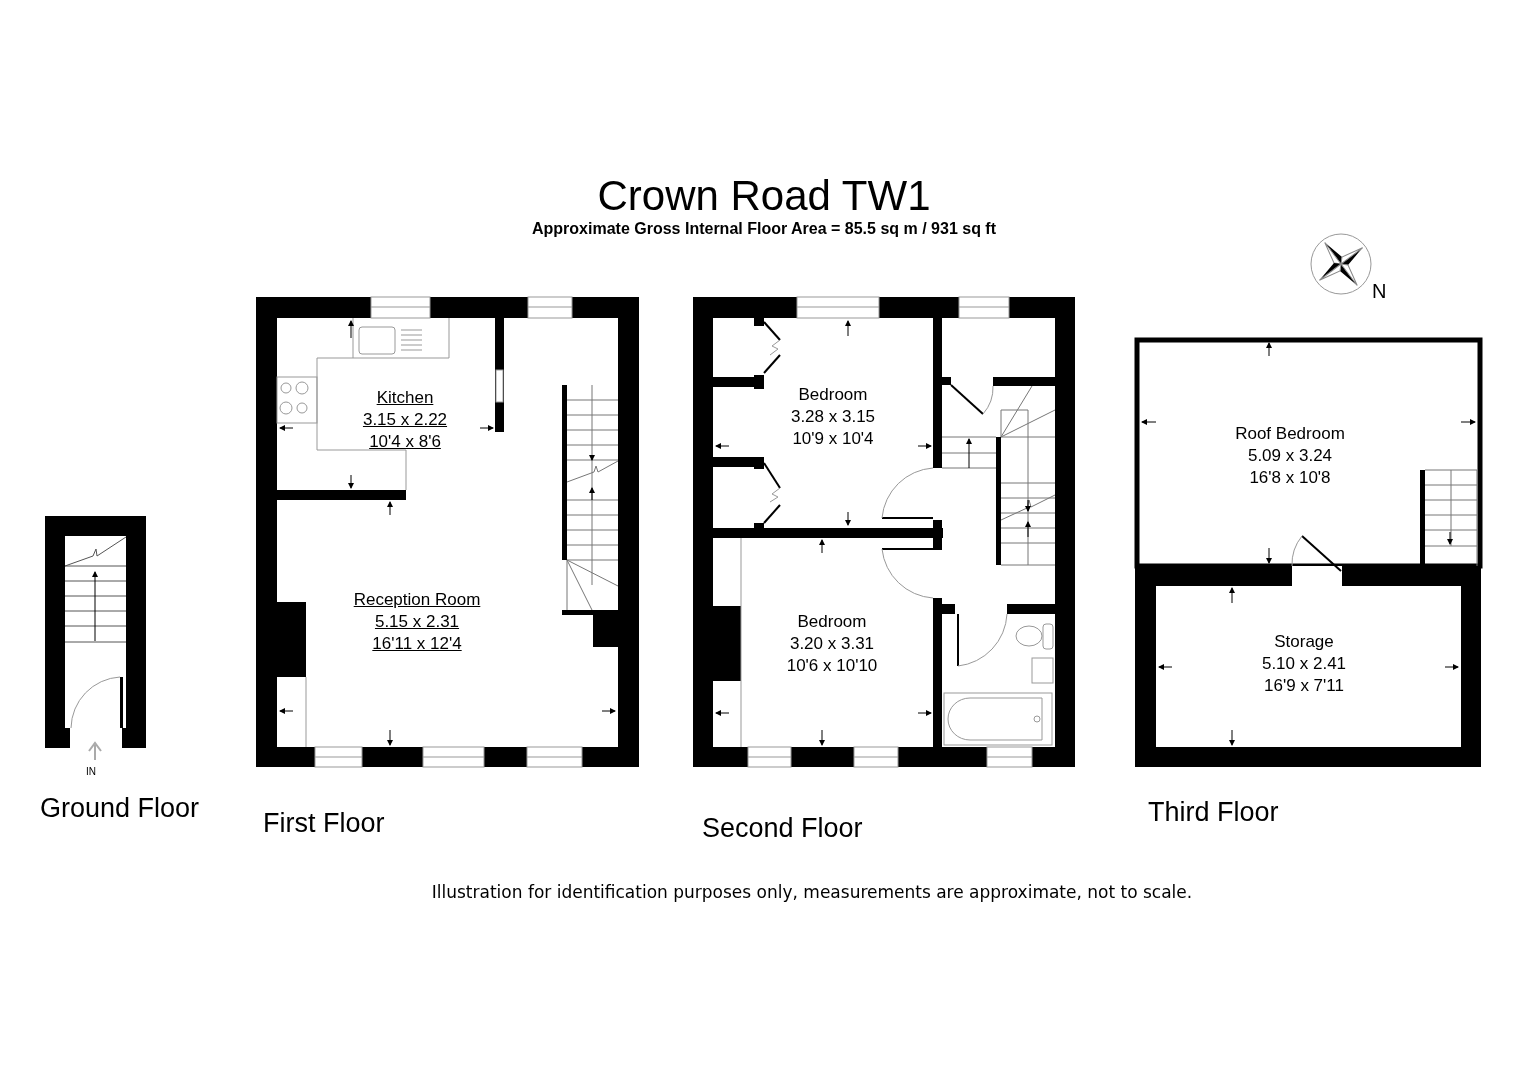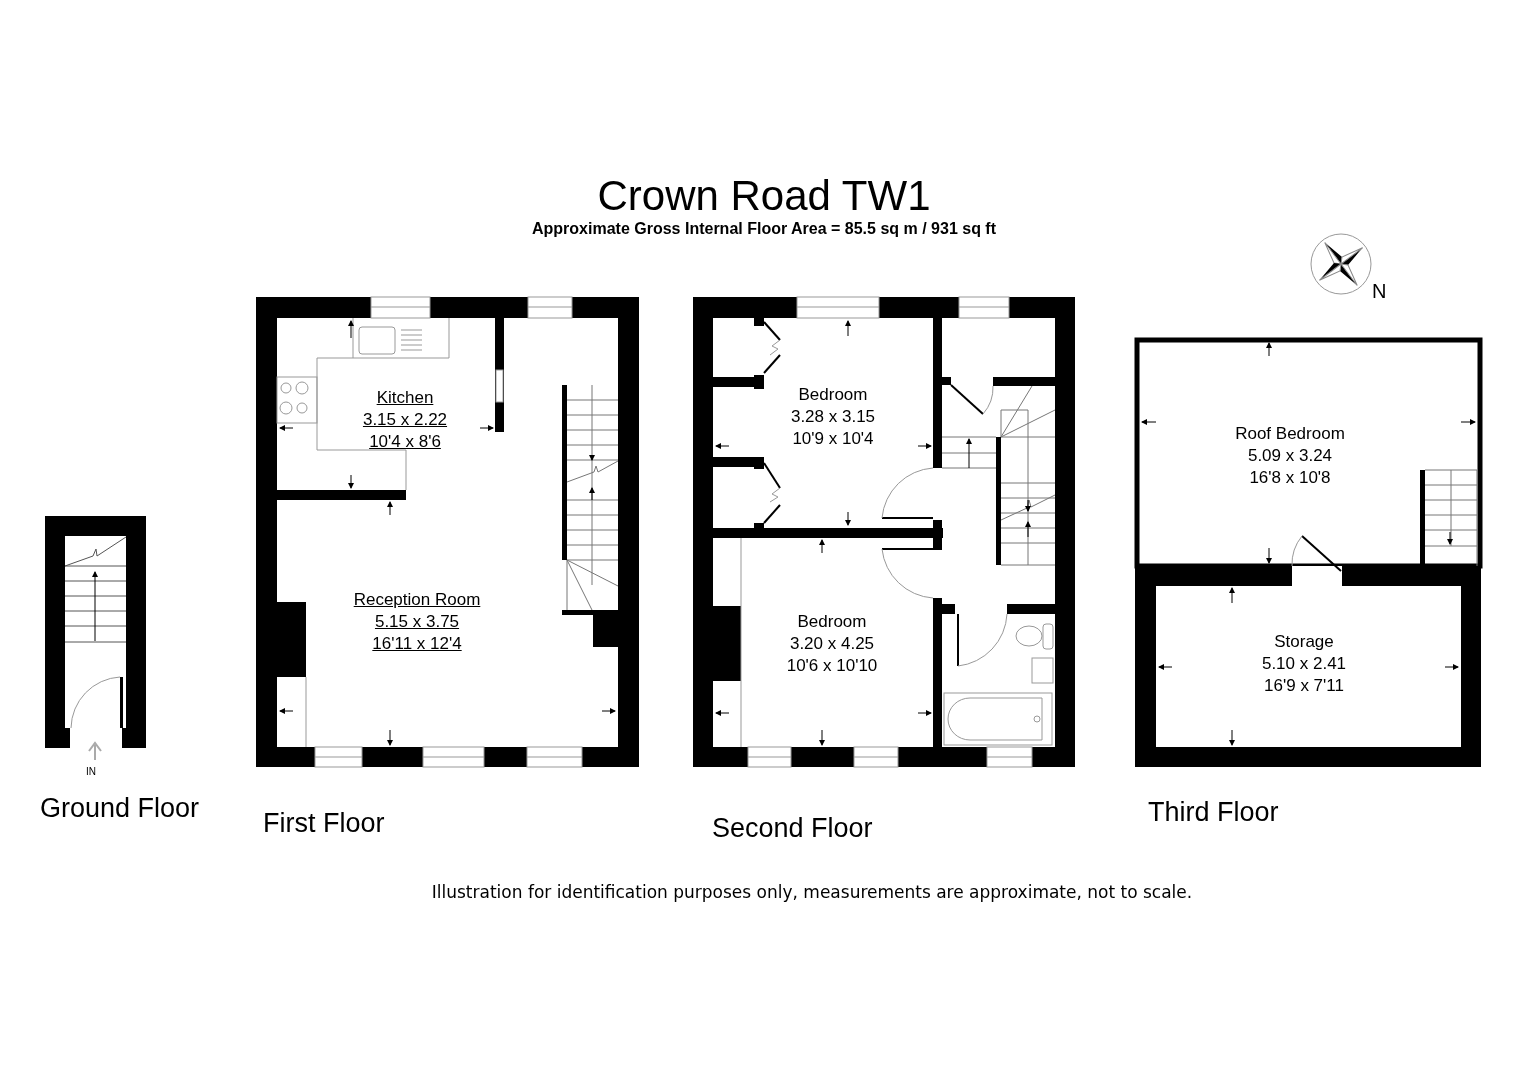--- a/index.html
+++ b/index.html
@@ -278,36 +278,36 @@
 <div class="abs in-label" style="left:86px; top:766px;">IN</div>
 <div class="abs floor-label" style="left:40px; top:793px;">Ground Floor</div>
 
 <div class="room-label" style="left:405px; top:387px;text-decoration:underline;">
   <div>Kitchen</div>
   <div>3.15 x 2.22</div>
   <div>10'4 x 8'6</div>
 </div>
 <div class="room-label" style="left:417px; top:589px;text-decoration:underline;">
   <div>Reception Room</div>
-  <div>5.15 x 3.75</div>
+  <div>5.15 x 2.31</div>
   <div>16'11 x 12'4</div>
 </div>
 <div class="abs floor-label" style="left:263px; top:808px;">First Floor</div>
 
 <div class="room-label" style="left:833px; top:384px;">
   <div>Bedroom</div>
   <div>3.28 x 3.15</div>
   <div>10'9 x 10'4</div>
 </div>
 <div class="room-label" style="left:832px; top:611px;">
   <div>Bedroom</div>
-  <div>3.20 x 4.25</div>
+  <div>3.20 x 3.31</div>
   <div>10'6 x 10'10</div>
 </div>
-<div class="abs floor-label" style="left:702px; top:813px;margin-left:10px;">Second Floor</div>
+<div class="abs floor-label" style="left:702px; top:813px;">Second Floor</div>
 
 <div class="room-label" style="left:1290px; top:423px;">
   <div>Roof Bedroom</div>
   <div>5.09 x 3.24</div>
   <div>16'8 x 10'8</div>
 </div>
 <div class="room-label" style="left:1304px; top:631px;">
   <div>Storage</div>
   <div>5.10 x 2.41</div>
   <div>16'9 x 7'11</div>

